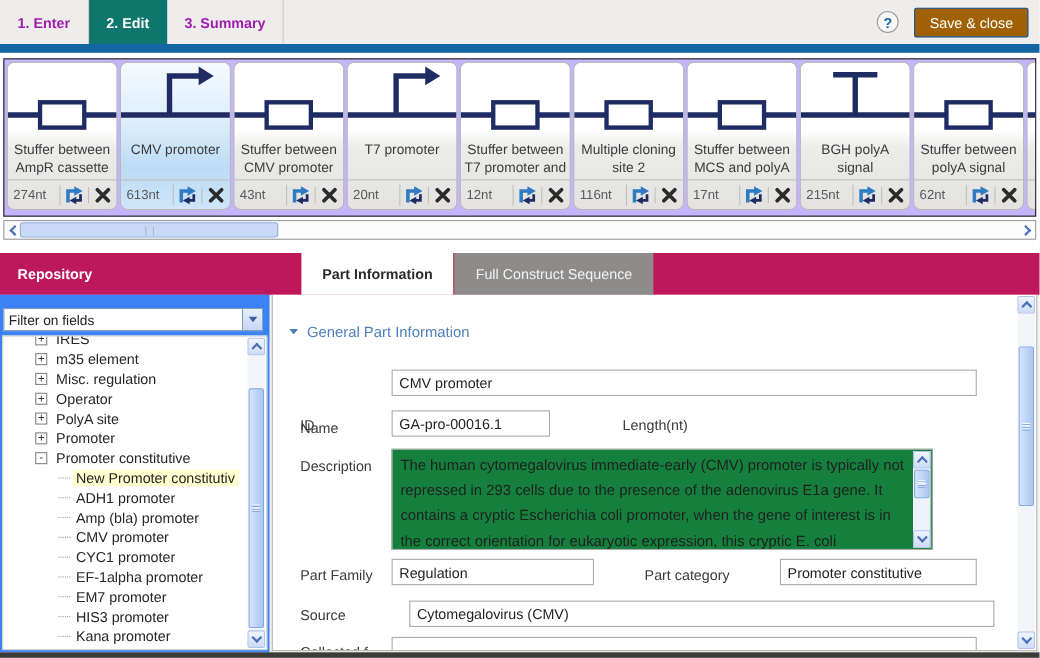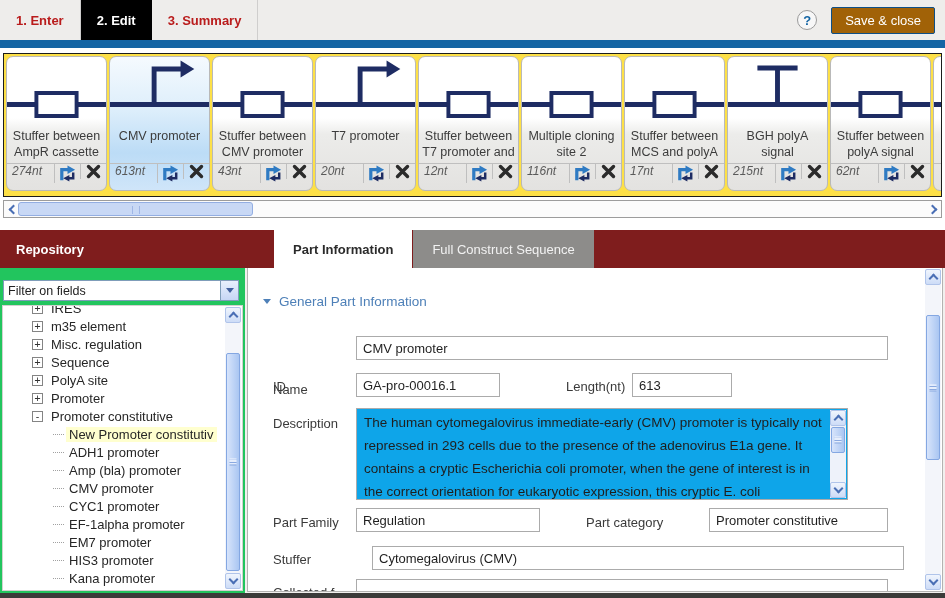--- a/index.html
+++ b/index.html
@@ -2,72 +2,72 @@
 <html><head>
 <meta charset="utf-8">
 <style>
   * { margin:0; padding:0; box-sizing:border-box; }
   html,body { width:945px; height:598px; overflow:hidden; background:#fff;
     font-family:"Liberation Sans","DejaVu Sans",sans-serif; }
 
   
   .top-tabs { position:absolute; top:0; left:0; right:0; height:40px; background:#eeedeb; display:flex; }
   .wtab { height:40px; display:flex; align-items:center; padding:0 16px; font-size:13px; font-weight:bold;
-    color:#b91c1c; border-right:1px solid #cfcecd; cursor:default; }
-  .wtab.active { background:#000000; color:#fff; border-right:none; }
+    color:#a21caf; border-right:1px solid #cfcecd; cursor:default; }
+  .wtab.active { background:#0f766e; color:#fff; border-right:none; }
   .top-right { position:absolute; right:10px; top:0; height:40px; display:flex; align-items:center; gap:14px; }
   .help-circle { width:20px; height:20px; border-radius:50%; border:1px solid #9a9a9a; background:#f7f7f7;
     color:#1465a4; font-size:13px; font-weight:bold; display:flex; align-items:center; justify-content:center; }
   .save-btn { background:#a16207; border:1px solid #0e4f86; color:#fff; font-size:13px; padding:5px 13px;
     border-radius:2px; }
   .blue-bar { position:absolute; top:40px; left:0; right:0; height:8px; background:#1465a4; }
 
   
-  .strip { position:absolute; top:53px; left:3px; width:939px; height:144px; background:#fde047;
+  .strip { position:absolute; top:53px; left:3px; width:939px; height:144px; background:#c4b5fd;
     border:1px solid #1c1c1c; overflow:hidden; padding:2px 2px; display:flex; }
   .card { flex:0 0 101px; margin-right:2px; height:135px; border:1px solid #b9b9b9; border-radius:7px;
     position:relative; overflow:hidden;
     background:linear-gradient(180deg,#ffffff 0%,#ffffff 46%,#ececea 58%,#e3e2e0 100%); }
   .card.selected { background:linear-gradient(180deg,#f5fafe 0%,#ddeefb 40%,#bcdcf6 72%,#cfe5f9 100%); }
   .icon-area { position:absolute; top:0; left:0; right:0; height:70px; }
   .icon-area svg { display:block; width:100%; height:70px; }
   .card-label { position:absolute; top:71px; left:2px; right:2px; height:33px; font-size:12.5px; color:#3c3c3c;
     text-align:center; line-height:16px; overflow:hidden; }
   .card-footer { position:absolute; left:0; right:0; bottom:0; height:27px; border-top:1px solid #bfbfbf;
-    display:flex; align-items:flex-start;font-style:italic; }
+    display:flex; align-items:center; }
   .nt { flex:1; font-size:12px; color:#5a5a5a; display:flex; align-items:center; padding-left:5px; overflow:hidden; }
   .fcell { width:26px; border-left:1px solid #bfbfbf; display:flex; align-items:center; justify-content:center; }
 
   
   .hscroll { position:absolute; top:200px; left:3px; width:939px; height:18px; border:1px solid #9c9c9c;
     background:#fbfbfb; }
   .h-arrow { position:absolute; top:0; width:15px; height:16px; display:flex; align-items:center; justify-content:center; }
   .h-thumb { position:absolute; left:14px; top:1px; width:235px; height:14px; background:#c8d8f5;
     border:1px solid #93aee2; border-radius:3px; }
   .h-grip { position:absolute; left:50%; top:3px; width:8px; height:8px; transform:translateX(-50%);
     border-left:1px solid #9fb6e6; border-right:1px solid #9fb6e6; }
   .chev { width:7px; height:7px; border-left:2px solid #4a6fb5; border-top:2px solid #4a6fb5; display:inline-block; }
   .chev.left  { transform:rotate(-45deg); margin-left:3px; }
   .chev.right { transform:rotate(135deg); margin-right:3px; }
   .chev.up    { transform:rotate(45deg); margin-top:3px; }
   .chev.down  { transform:rotate(-135deg); margin-bottom:3px; }
 
   
   .bottom { position:absolute; top:230px; left:0; right:0; bottom:5px; background:#f1f0ee; }
   .bottom-bar { position:absolute; bottom:0; left:0; right:0; height:5px; background:#3b3b39; }
-  .bottom-header { position:absolute; top:0; left:0; right:0; height:38px; background:#7f1d1d; display:flex; }
+  .bottom-header { position:absolute; top:0; left:0; right:0; height:38px; background:#be185d; display:flex; }
   .repo-title { width:245px; color:#fff; font-size:13px; font-weight:bold; display:flex; align-items:center;
     padding-left:16px; }
   .ptab { height:38px; display:flex; align-items:center; padding:0 19px; font-size:13px; cursor:default; }
   .ptab.active { background:#ffffff; color:#2b2b2b; font-weight:bold; }
   .ptab.inactive { background:#8d8c8a; color:#f2f2f2; margin-left:1px; }
   .ptabs { display:flex; margin-left:29px; }
 
   
-  .left-panel { position:absolute; top:38px; left:0; width:245px; bottom:0; background:#22c55e; }
+  .left-panel { position:absolute; top:38px; left:0; width:245px; bottom:0; background:#3b82f6; }
   .combo { position:absolute; top:12px; left:3px; width:236px; height:21px; background:#fff;
     border:1px solid #7f9db9; display:flex; align-items:center; }
   .combo-text { flex:1; font-size:12.5px; color:#222; padding-left:4px; }
   .combo-btn { width:18px; height:19px; border-left:1px solid #7f9db9;
     background:linear-gradient(180deg,#e8f0fd 0%,#c6d6f5 100%); display:flex; align-items:center; justify-content:center; }
   .combo-arrow { width:0; height:0; border-left:4px solid transparent; border-right:4px solid transparent;
     border-top:5px solid #42609e; }
   .tree-box { position:absolute; top:37px; left:2px; width:241px; bottom:2px; background:#fff;
     border:1px solid #d2d1cf; overflow:hidden; }
   .tree-list { position:absolute; top:-7px; left:0; right:17px; }
@@ -95,21 +95,21 @@
   .right-panel { position:absolute; top:38px; left:247px; right:2px; bottom:1px; background:#fff;
     border:1px solid #b3b3b1; border-top:none; overflow:hidden; }
   .section-head { position:absolute; top:26px; left:15px; font-size:13.5px; color:#4e80b8; display:flex;
     align-items:center; gap:8px; }
   .tri-down { width:0; height:0; border-left:4px solid transparent; border-right:4px solid transparent;
     border-top:5px solid #4e80b8; }
   .flabel { position:absolute; font-size:13px; color:#3a3a3a; }
   .fin { position:absolute; height:24px; border:1px solid #ababab; font-size:13px; color:#1f1f1f;
     padding:0 6px; background:#fff; font-family:"Liberation Sans","DejaVu Sans",sans-serif; }
   .desc-box { position:absolute; left:108px; top:140px; width:492px; height:92px; border:1px solid #ababab;
-    background:#0ea5e9; overflow:hidden; }
+    background:#15803d; overflow:hidden; }
   .desc-text { position:absolute; left:7px; top:2px; right:22px; font-size:13.5px; color:#1f1f1f; line-height:23px; }
 </style>
 </head>
 <body>
 
 <div class="top-tabs" id="wizardTabs">
     <div class="wtab">1. Enter</div>
     <div class="wtab active">2. Edit</div>
     <div class="wtab">3. Summary</div>
   </div>
@@ -398,21 +398,21 @@
           <div class="tree-item root">
             <span class="expander">+</span>
             <span class="tree-label">m35 element</span>
           </div>
           <div class="tree-item root">
             <span class="expander">+</span>
             <span class="tree-label">Misc. regulation</span>
           </div>
           <div class="tree-item root">
             <span class="expander">+</span>
-            <span class="tree-label">Sequence</span>
+            <span class="tree-label">Operator</span>
           </div>
           <div class="tree-item root">
             <span class="expander">+</span>
             <span class="tree-label">PolyA site</span>
           </div>
           <div class="tree-item root">
             <span class="expander">+</span>
             <span class="tree-label">Promoter</span>
           </div>
           <div class="tree-item root">
@@ -475,21 +475,20 @@
       <div class="tri-down"></div>
       <span>General Part Information</span>
     </div>
 
     <div class="flabel" style="left:25px; top:74px;margin-top:40px;">Name</div>
     <input class="fin" style="left: 108px; top: 68px; width: 532px;" readonly="" value="CMV promoter">
 
     <div class="flabel" style="left:25px; top:111px;">ID</div>
     <input class="fin" style="left: 108px; top: 105px; width: 144px;" readonly="" value="GA-pro-00016.1">
     <div class="flabel" style="left:318px; top:111px;">Length(nt)</div>
-    <input class="fin" style="left: 384px; top: 105px; width: 100px;" readonly="" value="613">
 
     <div class="flabel" style="left:25px; top:148px;">Description</div>
     <div class="desc-box">
       <div class="desc-text">The human cytomegalovirus immediate-early (CMV) promoter  is typically not repressed in 293 cells due to the presence of the adenovirus E1a gene. It contains a cryptic Escherichia coli promoter, when the gene of interest is in the correct orientation for eukaryotic expression, this cryptic E. coli</div>
       <div class="vscroll" style="background:#eef2fa;">
         <div class="vs-btn up">
             <span class="chev up"></span>
           </div>
         <div class="vs-thumb" style="top:17px; height:26px;">
             <div class="vs-grip"></div>
@@ -498,21 +497,21 @@
             <span class="chev down"></span>
           </div>
       </div>
     </div>
 
     <div class="flabel" style="left:25px; top:247px;">Part Family</div>
     <input class="fin" style="left: 108px; top: 240px; width: 184px;" readonly="" value="Regulation">
     <div class="flabel" style="left:338px; top:247px;">Part category</div>
     <input class="fin" style="left: 461px; top: 240px; width: 179px;" readonly="" value="Promoter constitutive">
 
-    <div class="flabel" style="left:25px; top:284px;">Stuffer</div>
+    <div class="flabel" style="left:25px; top:284px;">Source</div>
     <input class="fin" style="left: 124px; top: 278px; width: 532px;" readonly="" value="Cytomegalovirus (CMV)">
 
     <div class="flabel" style="left:25px; top:317px;">Collected f</div>
     <input class="fin" style="left: 108px; top: 311px; width: 532px;" readonly="">
 
     <div class="vscroll">
       <div class="vs-btn up">
           <span class="chev up"></span>
         </div>
       <div class="vs-thumb" style="top:46px; height:145px;">

